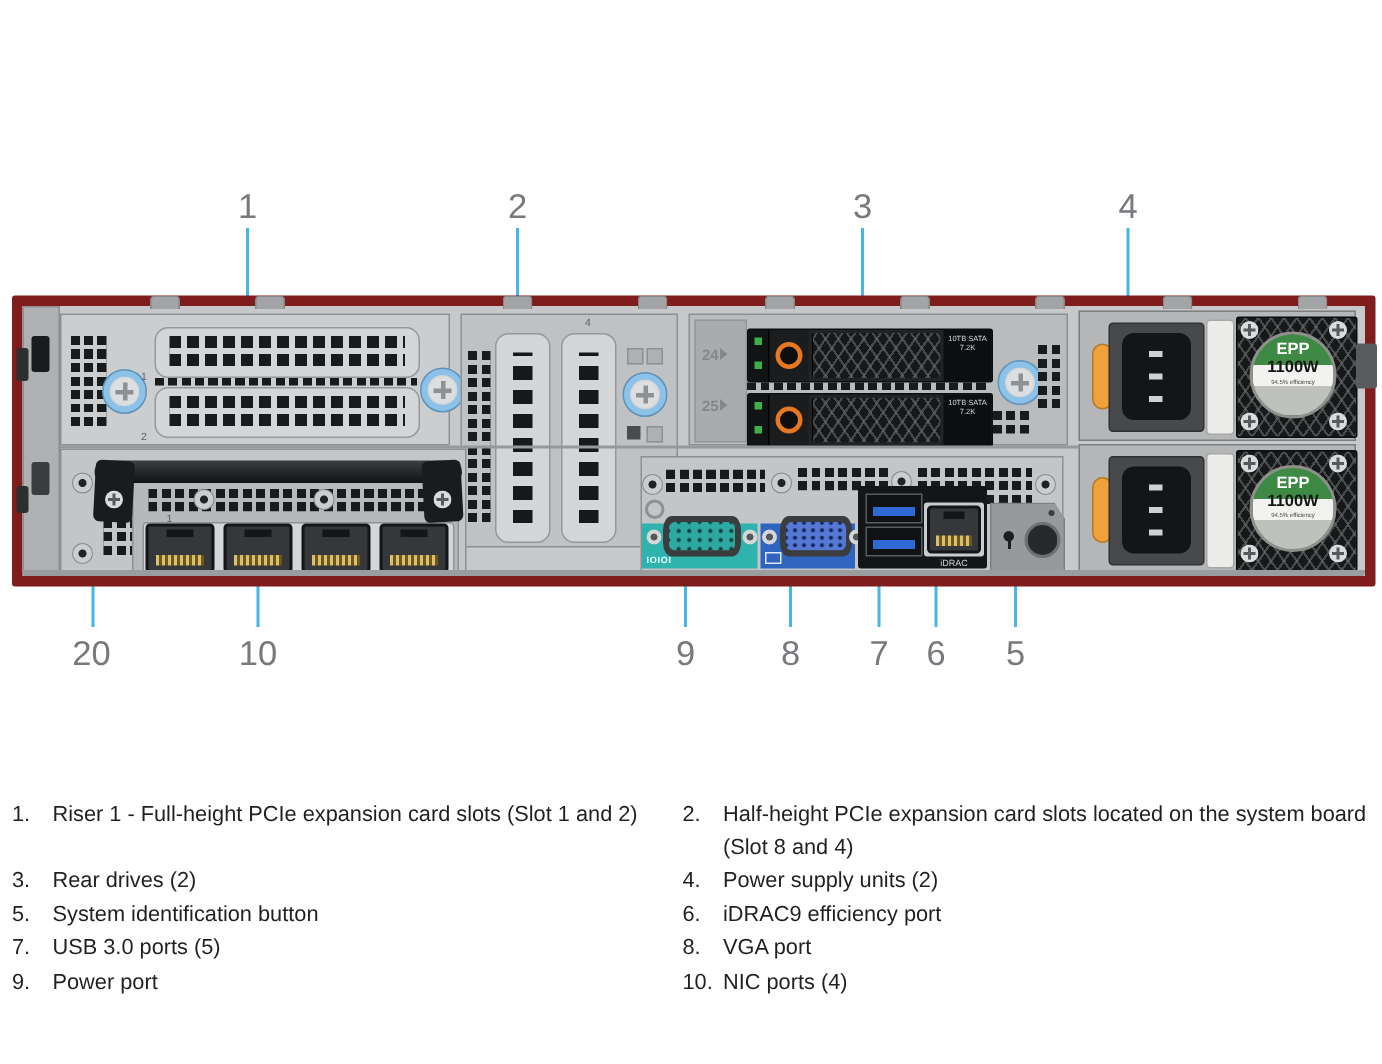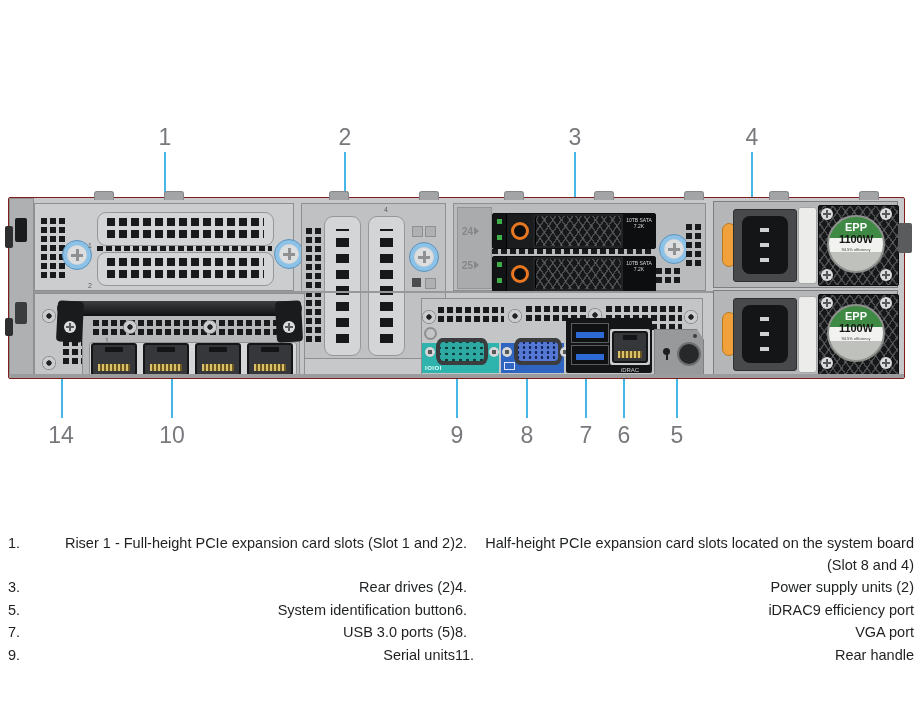--- a/index.html
+++ b/index.html
@@ -11,25 +11,25 @@
   .cnum{position:absolute;font-size:23px;font-weight:400;color:var(--callout-number,#77797c);
         width:44px;text-align:center;transform:translateX(-50%);}
   .lead{position:absolute;width:2px;background:var(--leader-line,#45b6e6);}
 
   
   .legend{position:absolute;left:8px;top:533px;width:907px;display:grid;
           grid-template-columns:447px 1fr;row-gap:1px;
           font-size:14.5px;line-height:21.5px;color:#1e2022;}
   .lrow{display:flex;align-items:flex-start;}
   .lnum{flex:0 0 27px;}
-  .ltext{flex:1;max-width:432px;text-align:right;}
+  .ltext{flex:1;max-width:432px;}
 
   
   .chassis{position:absolute;left:8px;top:197px;width:895px;height:180px;
-           background:#c6c8ca;border:1px solid #7f1d1d;border-radius:2px;}
+           background:#c6c8ca;border:7px solid #7f1d1d;border-radius:2px;}
   .panel{position:absolute;border:1px solid #8d8f91;box-sizing:border-box;}
   .perf2{background-image:
       repeating-linear-gradient(0deg,transparent 0 8px,var(--p,#cfd1d3) 8px 12px),
       repeating-linear-gradient(90deg,#191a1c 0 8px,transparent 8px 12px);}
   .perfS{background-image:
       repeating-linear-gradient(0deg,transparent 0 6px,var(--p,#c6c8ca) 6px 9px),
       repeating-linear-gradient(90deg,#191a1c 0 6px,transparent 6px 9px);}
   .perf1{background-image:repeating-linear-gradient(90deg,#191a1c 0 6px,transparent 6px 9px);}
   .vperf{background-image:repeating-linear-gradient(0deg,#17181a 0 9px,transparent 9px 16px);}
   .hatch{background-color:#17181a;background-image:
@@ -127,21 +127,21 @@
   <div class="lead" style="left:574px;top:152px;height:78px"></div>
   <div class="lead" style="left:751px;top:152px;height:88px"></div>
 
   <div class="lead" style="left:61px;top:312px;height:106px"></div>
   <div class="lead" style="left:171px;top:355px;height:63px"></div>
   <div class="lead" style="left:456px;top:368px;height:50px"></div>
   <div class="lead" style="left:526px;top:368px;height:50px"></div>
   <div class="lead" style="left:585px;top:364px;height:54px"></div>
   <div class="lead" style="left:623px;top:368px;height:50px"></div>
   <div class="lead" style="left:676px;top:362px;height:56px"></div>
-  <div class="cnum" style="left:61px;top:422px">14</div>
+  <div class="cnum" style="left:61px;top:422px">20</div>
   <div class="cnum" style="left:172px;top:422px">10</div>
   <div class="cnum" style="left:457px;top:422px">9</div>
   <div class="cnum" style="left:527px;top:422px">8</div>
   <div class="cnum" style="left:586px;top:422px">7</div>
   <div class="cnum" style="left:624px;top:422px">6</div>
   <div class="cnum" style="left:677px;top:422px">5</div>
 
   <div class="chassis">
 
     <div class="toptab" style="left:85px"></div>
@@ -370,20 +370,20 @@
     <div class="lrow">
         <span class="lnum">7.</span>
         <span class="ltext">USB 3.0 ports (5)</span>
       </div>
     <div class="lrow">
         <span class="lnum">8.</span>
         <span class="ltext">VGA port</span>
       </div>
     <div class="lrow">
         <span class="lnum">9.</span>
-        <span class="ltext">Serial units</span>
-      </div>
-    <div class="lrow">
-        <span class="lnum">11.</span>
-        <span class="ltext">Rear handle</span>
+        <span class="ltext">Power port</span>
+      </div>
+    <div class="lrow">
+        <span class="lnum">10.</span>
+        <span class="ltext">NIC ports (4)</span>
       </div>
   </div>
 </div>
 
 </body></html>

